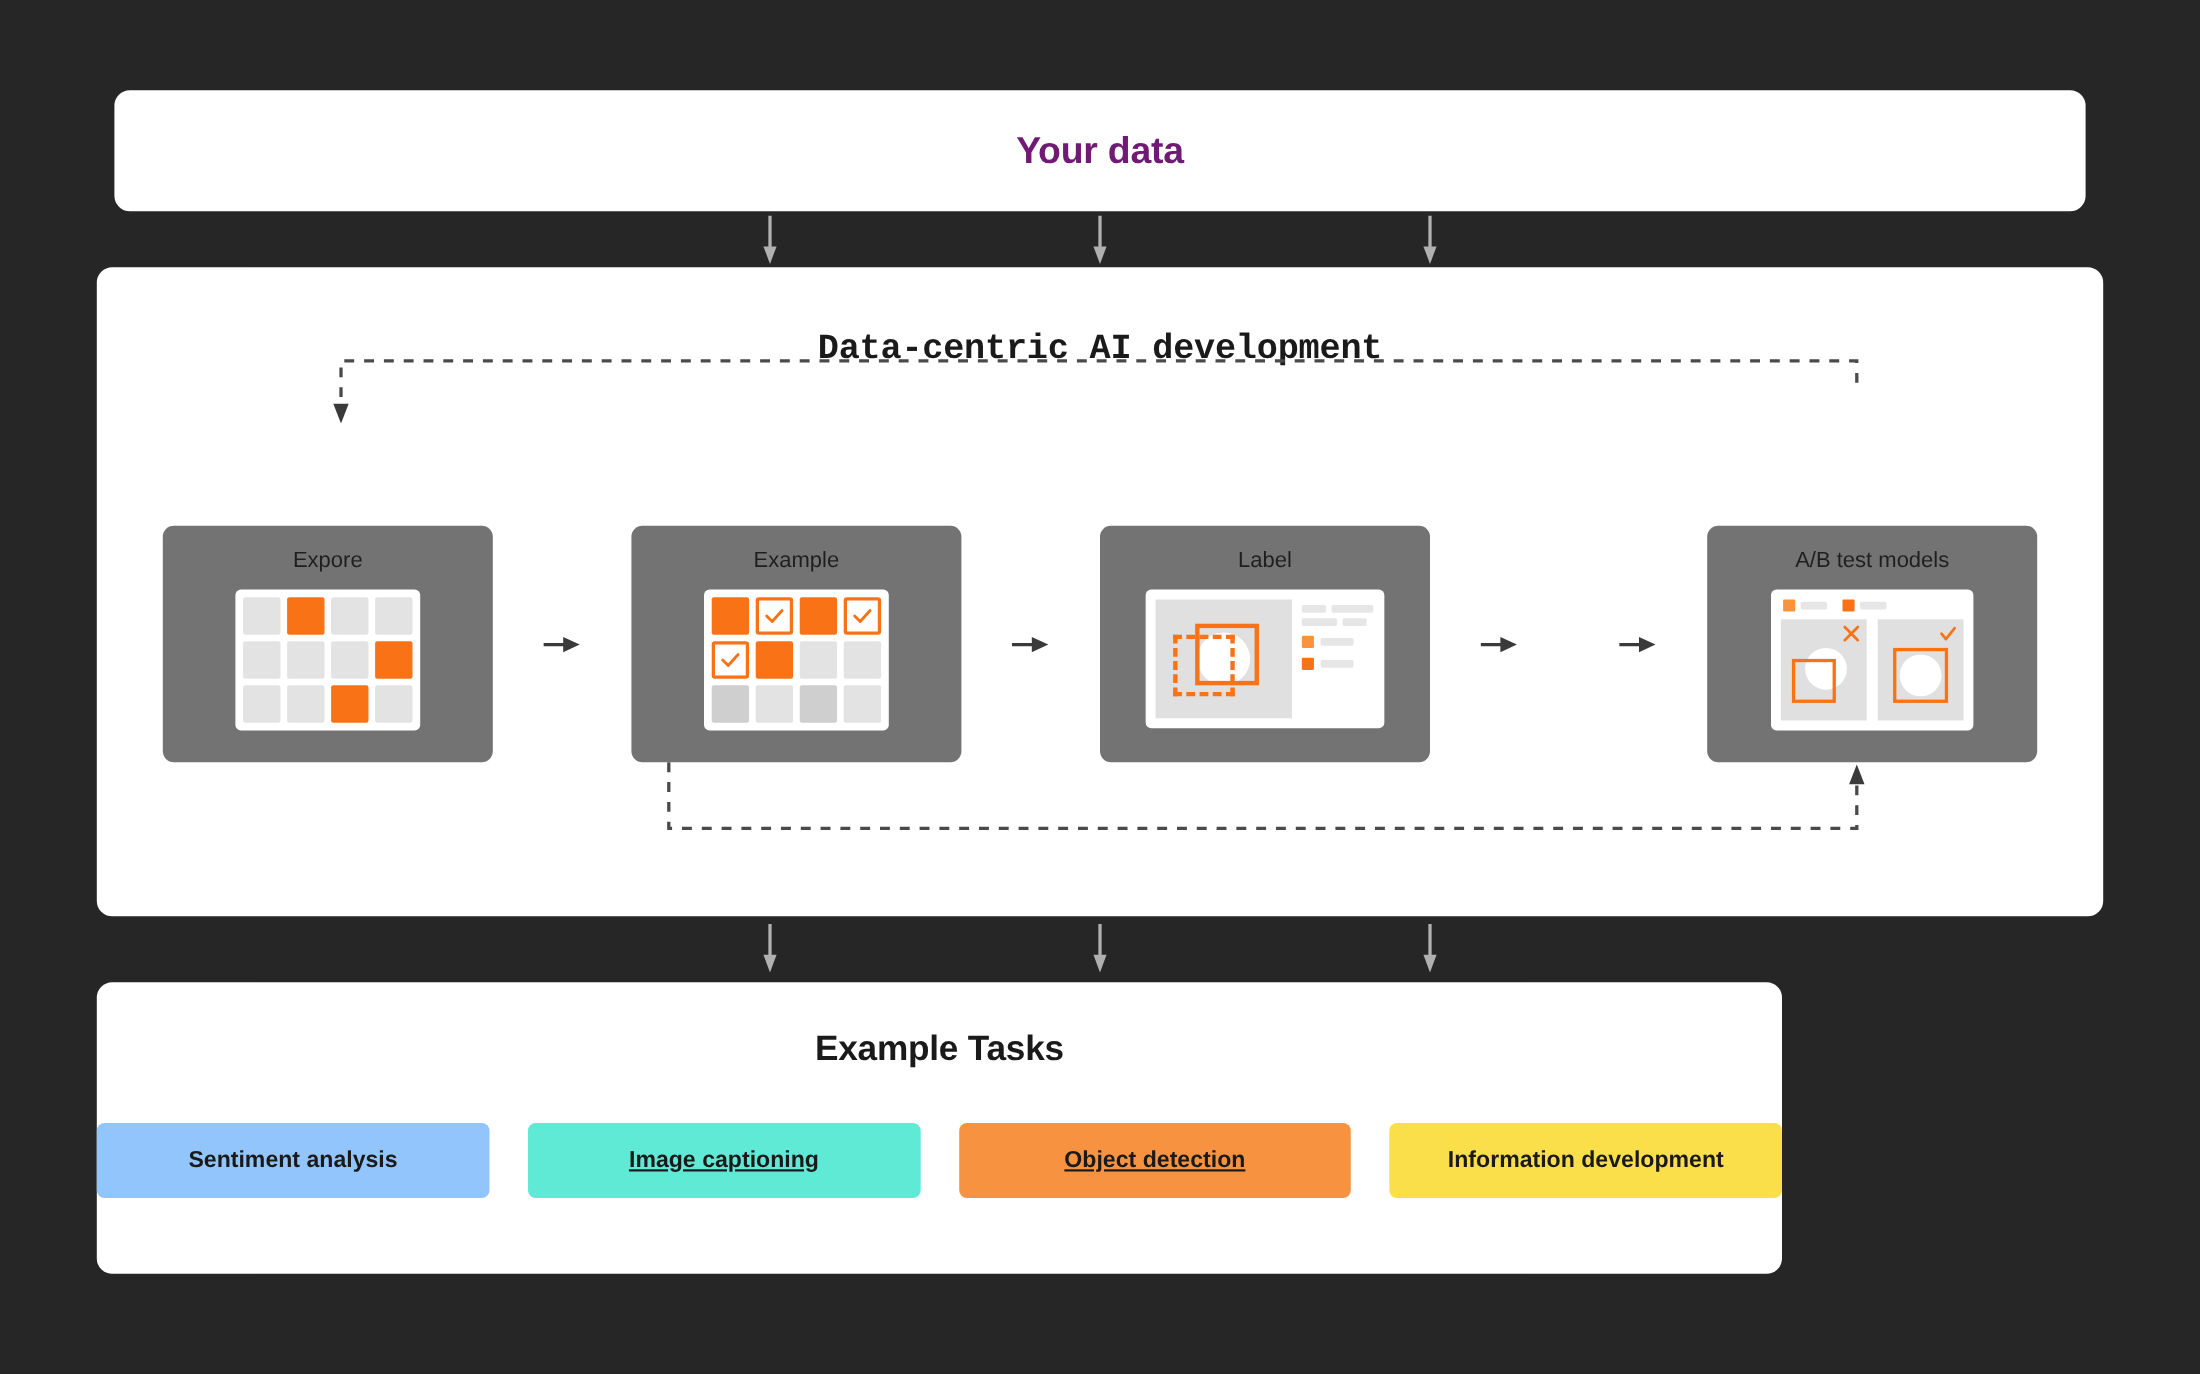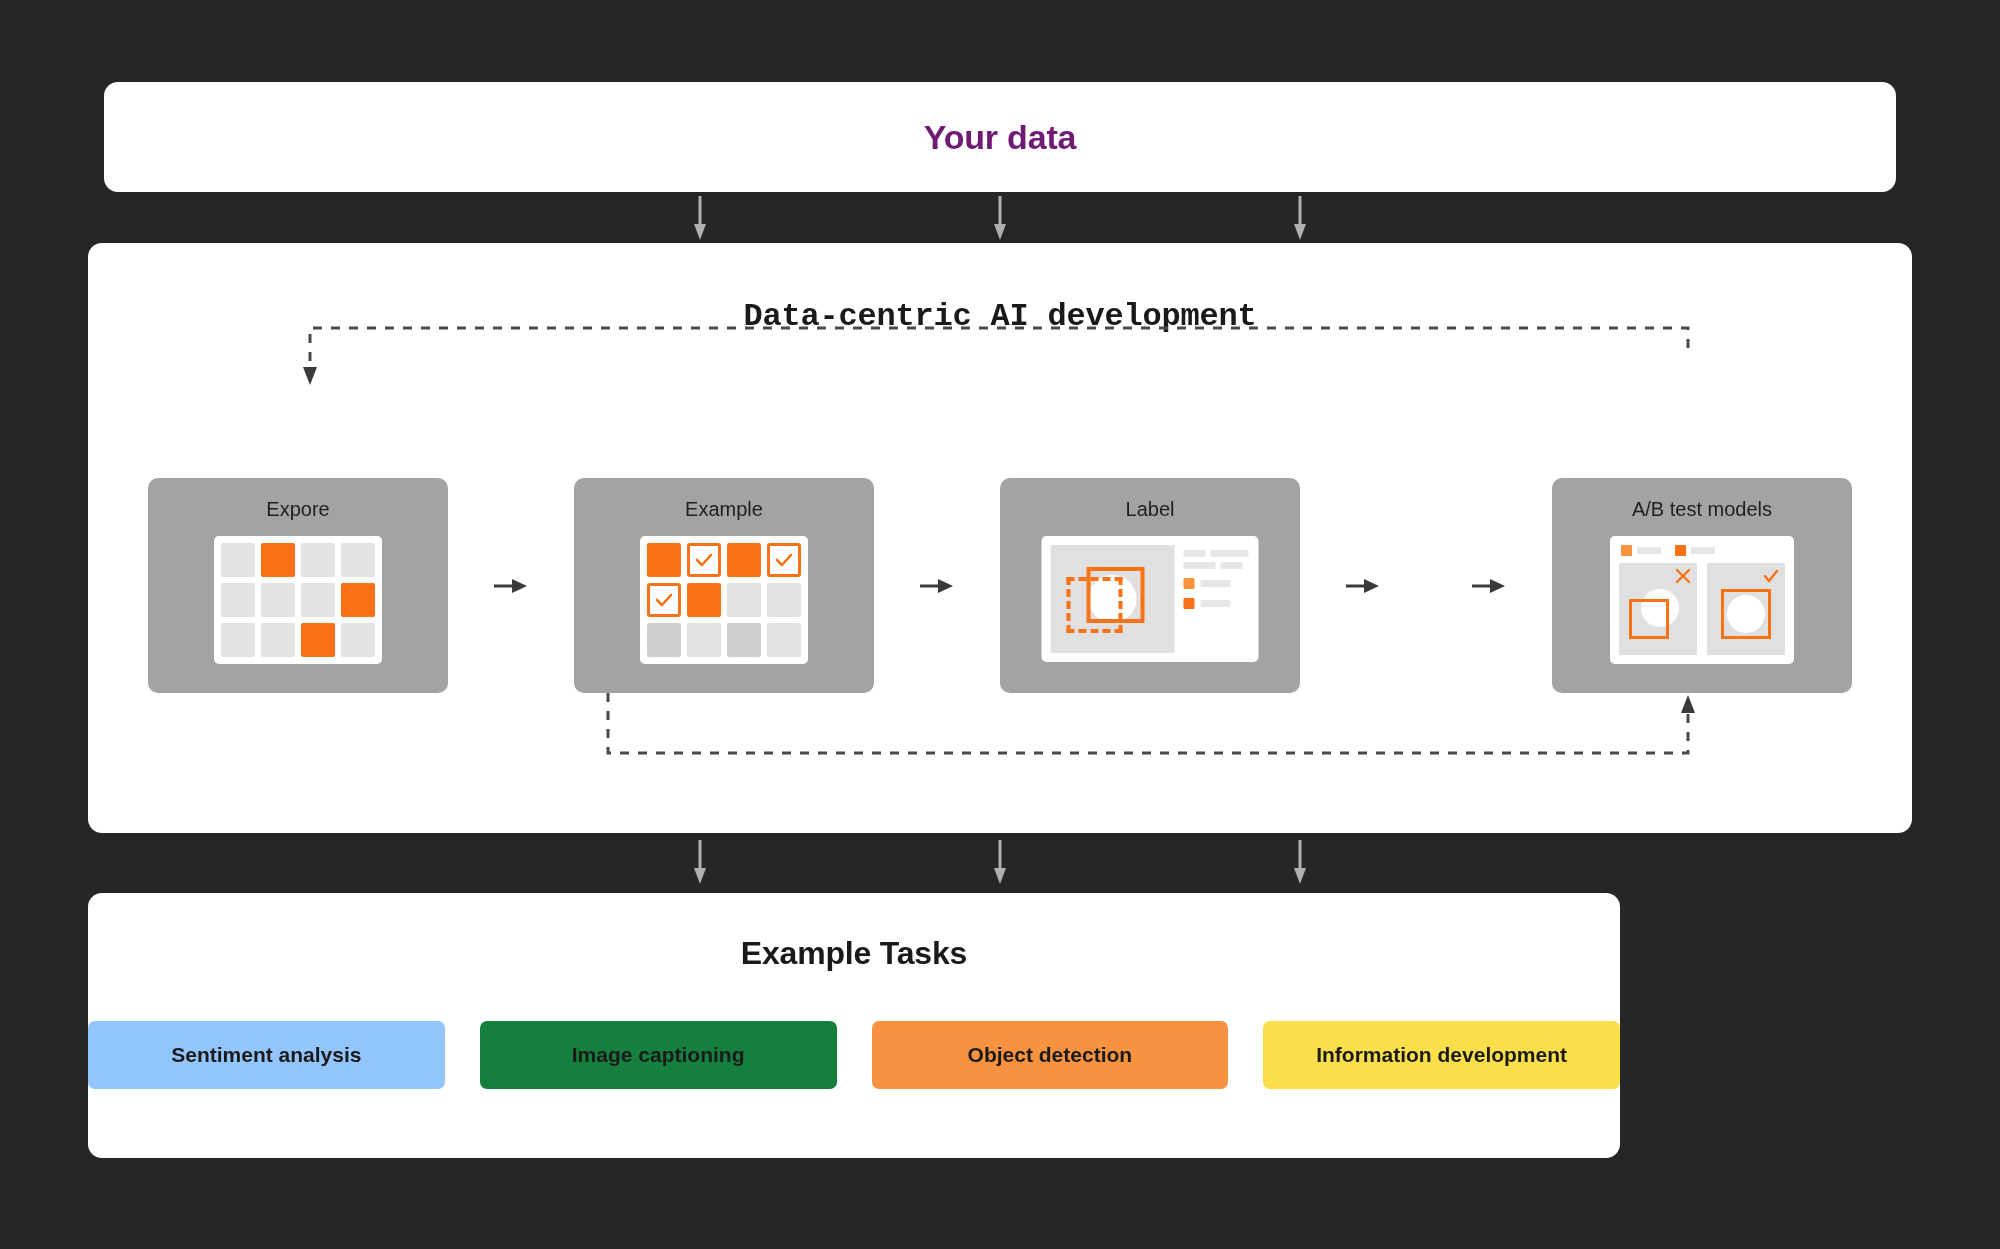--- a/index.html
+++ b/index.html
@@ -81,21 +81,21 @@
     left: 60px;
     top: 235px;
     width: 1704px;
     height: 215px;
     display: flex;
     align-items: flex-start;
   }
   .stage-card {
     width: 300px;
     height: 215px;
-    background: #a3a3a3;
+    background: #737373;
     border-radius: 10px;
     position: relative;
     flex: 0 0 auto;
   }
   .stage-label {
     position: absolute;
     top: 20px;
     width: 100%;
     text-align: center;
     font-size: 20px;
@@ -504,24 +504,24 @@
       <polygon points="2,28 14,28 8,44" fill="#b0b0b0"></polygon>
     </svg>
   </div>
 
   <div class="panel" id="panel-tasks">
     <div id="tasks-title">Example Tasks</div>
     <div id="chips">
       <div class="chip" style="background:#93c5fd;">
         <span>Sentiment analysis</span>
       </div>
-      <div class="chip" style="background:#15803d;">
+      <div class="chip" style="background:#5eead4;text-decoration:underline;">
         <span>Image captioning</span>
       </div>
-      <div class="chip" style="background:#f79241;">
+      <div class="chip" style="background:#f79241;text-decoration:underline;">
         <span>Object detection</span>
       </div>
       <div class="chip" style="background:#fbdf4a;">
         <span>Information development</span>
       </div>
     </div>
   </div>
 
 </div>
 

